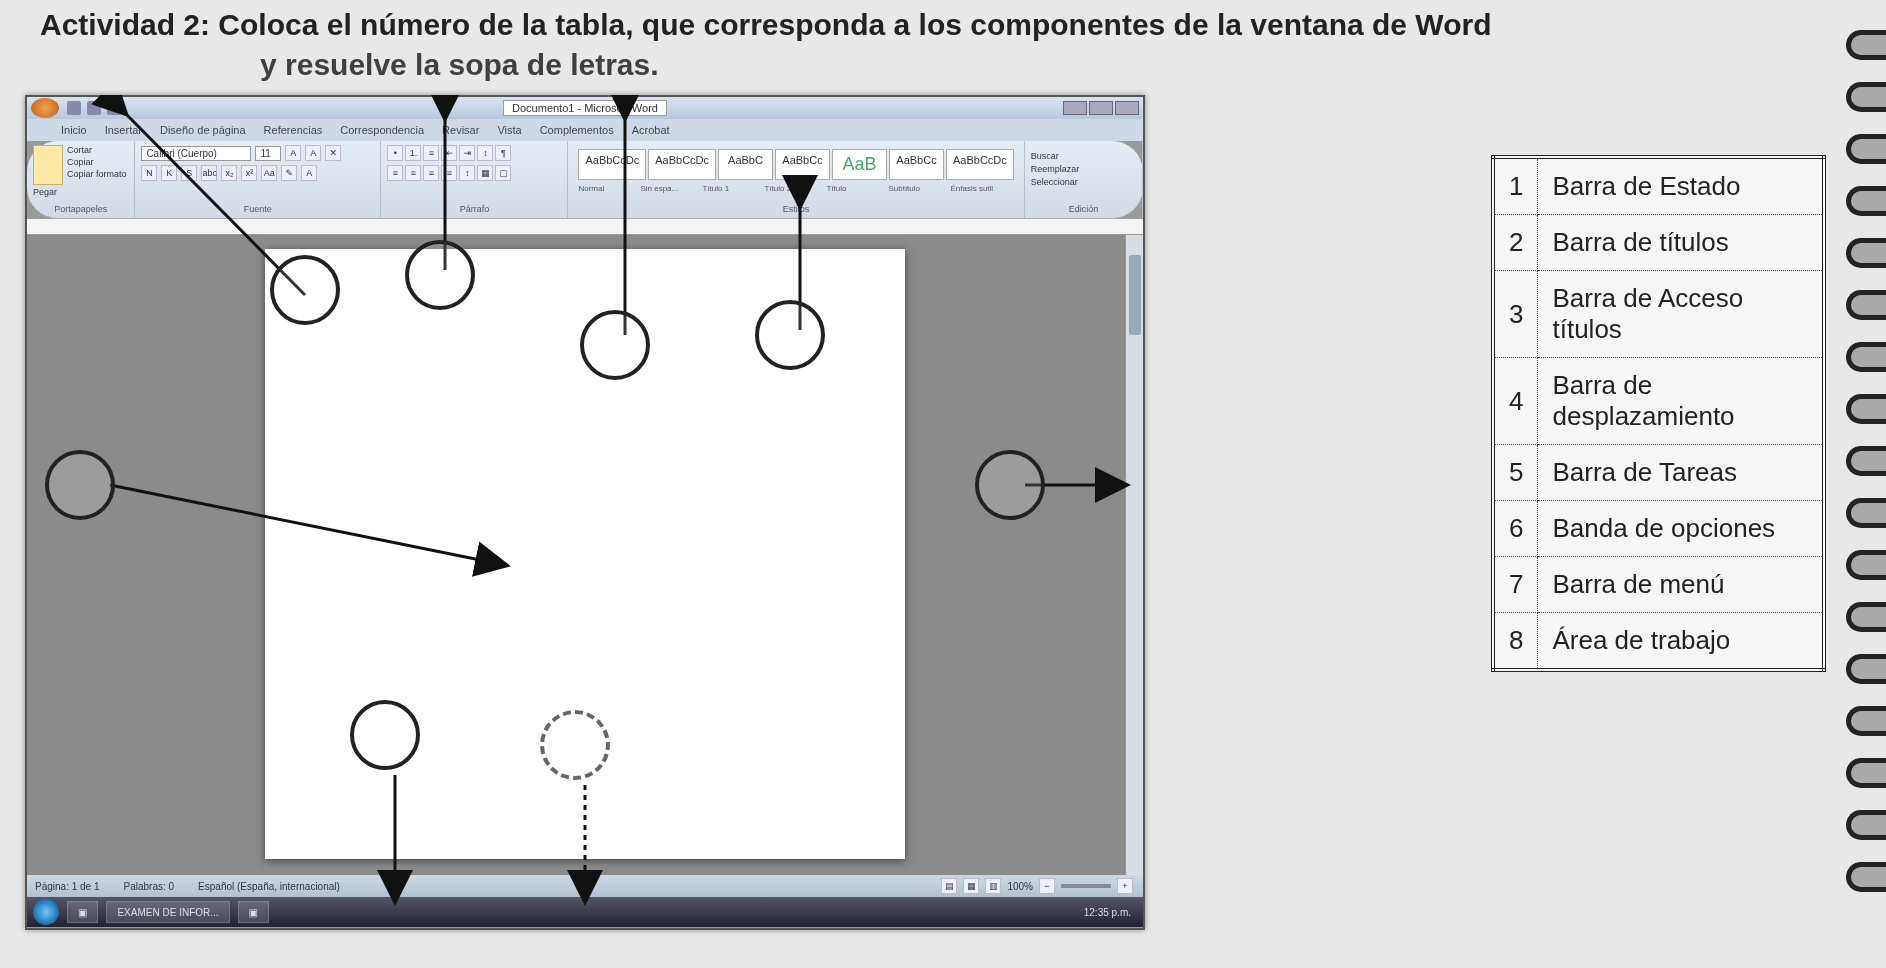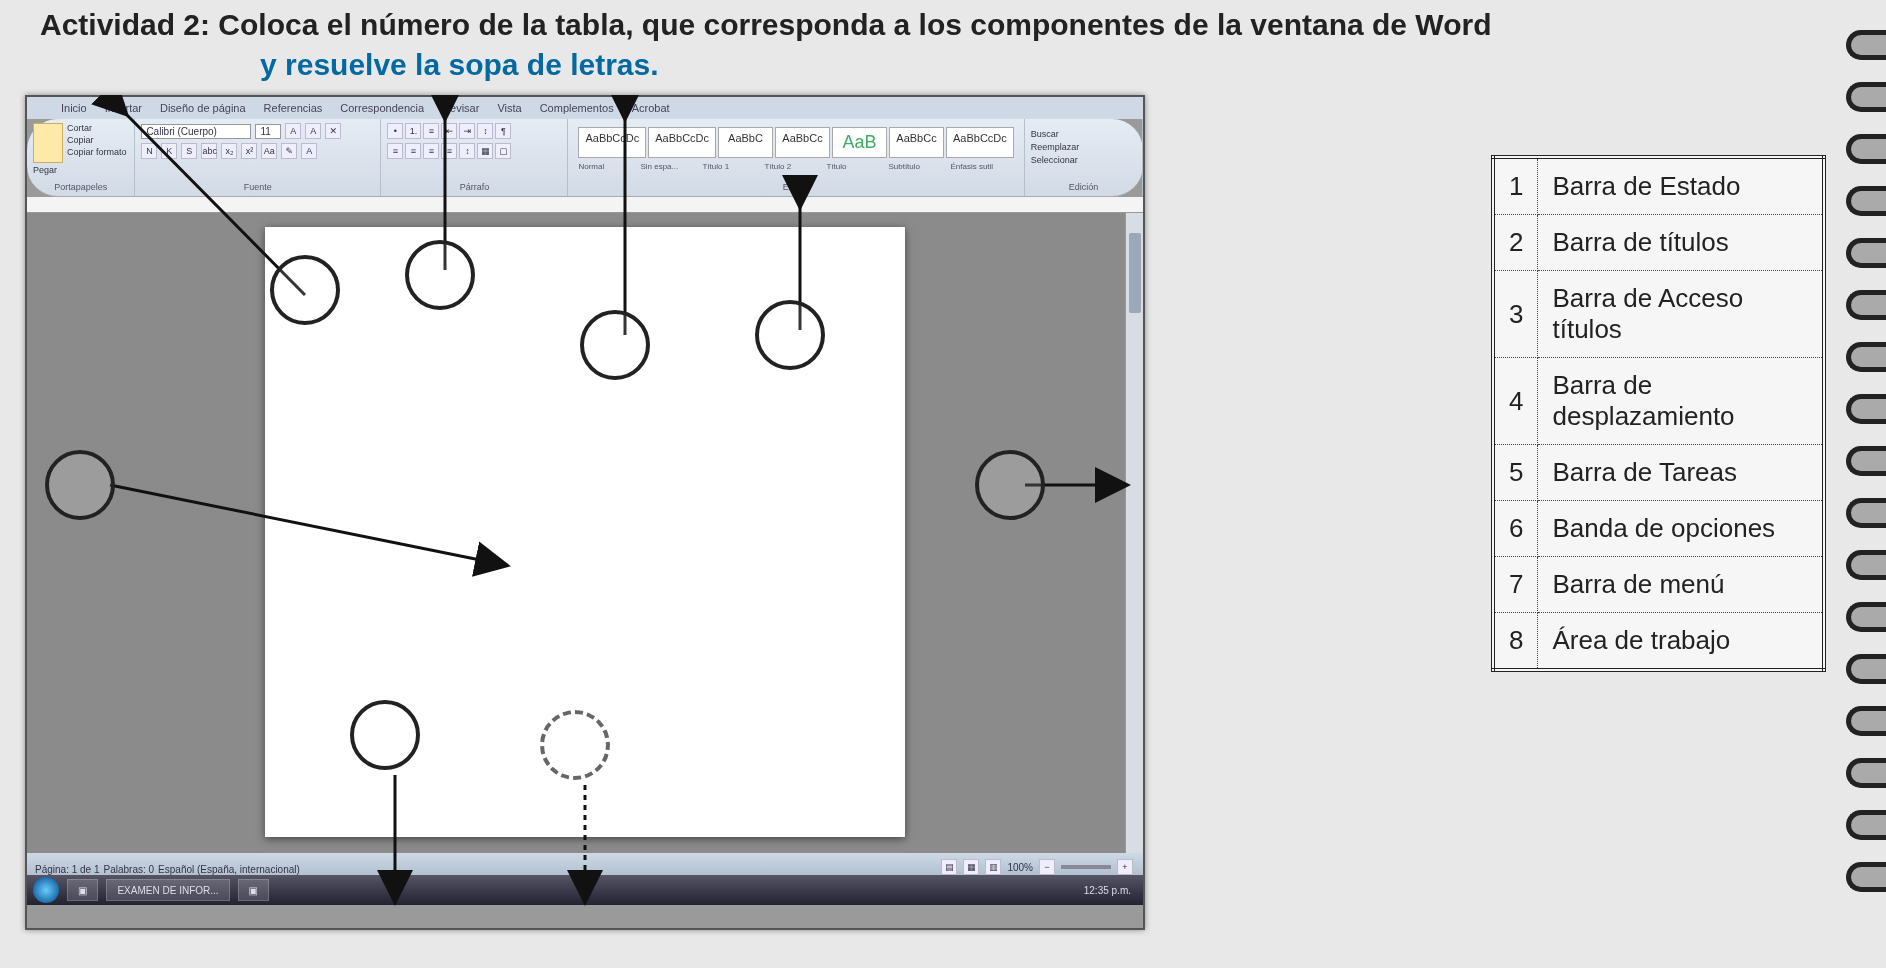--- a/index.html
+++ b/index.html
@@ -18,21 +18,21 @@
     font-size: 30px;
     font-weight: bold;
     color: #222;
   }
   .activity-sub {
     position: absolute;
     top: 48px;
     left: 260px;
     font-size: 30px;
     font-weight: bold;
-    color: #0369a1;
+    color: #404040;
   }
   .word-window {
     position: absolute;
     top: 95px;
     left: 25px;
     width: 1120px;
     height: 835px;
     border: 2px solid #555;
     background: #9a9a9a;
     box-shadow: 0 0 6px rgba(0,0,0,.4);
@@ -130,25 +130,25 @@
     right: 0; top: 0;
     width: 18px; height: 100%;
     background: #d8dde4;
     border-left: 1px solid #999;
   }
   .vscroll .thumb { width: 12px; height: 80px; background: #9aa8b8; margin: 20px auto; border-radius: 2px; }
   .statusbar {
     height: 22px;
     background: linear-gradient(#cfd9e6,#b2c0d0);
     display: flex;
-    align-items: flex-end;
+    align-items: center;
     font-size: 10px;
     color: #334;
     padding: 0 8px;
-    gap: 4px;
+    gap: 24px;
     position: relative;
   }
   .zoom { position: absolute; right: 10px; display: flex; gap: 6px; align-items: center; }
   .taskbar {
     height: 30px;
     background: linear-gradient(#556,#223);
     display: flex;
     align-items: center;
     padding: 0 6px;
     gap: 8px;
@@ -209,20 +209,34 @@
   .grp-label { margin-top: auto; text-align: center; font-size: 9px; color: #556; }
 </style>
 </head>
 <body>
 
 <div class="activity-title">Actividad 2: Coloca el número de la tabla, que corresponda a los componentes de la ventana de Word</div>
 <div class="activity-sub">y resuelve la sopa de letras.</div>
 
 <div class="word-window">
 
+  <div class="titlebar">
+    <span class="office-btn"></span>
+    <div class="qat">
+      <span></span>
+      <span></span>
+      <span></span>
+    </div>
+    <div class="title-text">Documento1 - Microsoft Word</div>
+    <div class="win-controls">
+      <span></span>
+      <span></span>
+      <span></span>
+    </div>
+  </div>
 
   <div class="menubar">
     <span>Inicio</span>
     <span>Insertar</span>
     <span>Diseño de página</span>
     <span>Referencias</span>
     <span>Correspondencia</span>
     <span>Revisar</span>
     <span>Vista</span>
     <span>Complementos</span>

